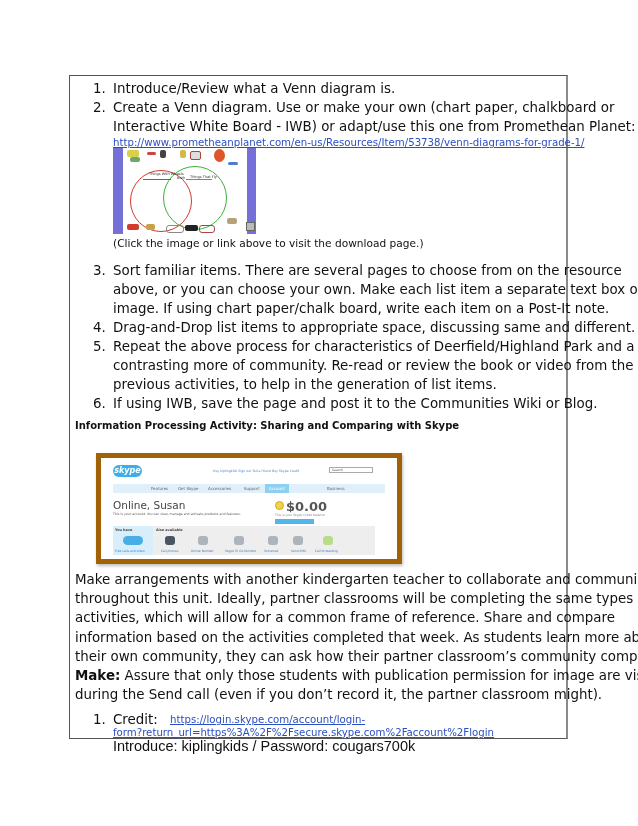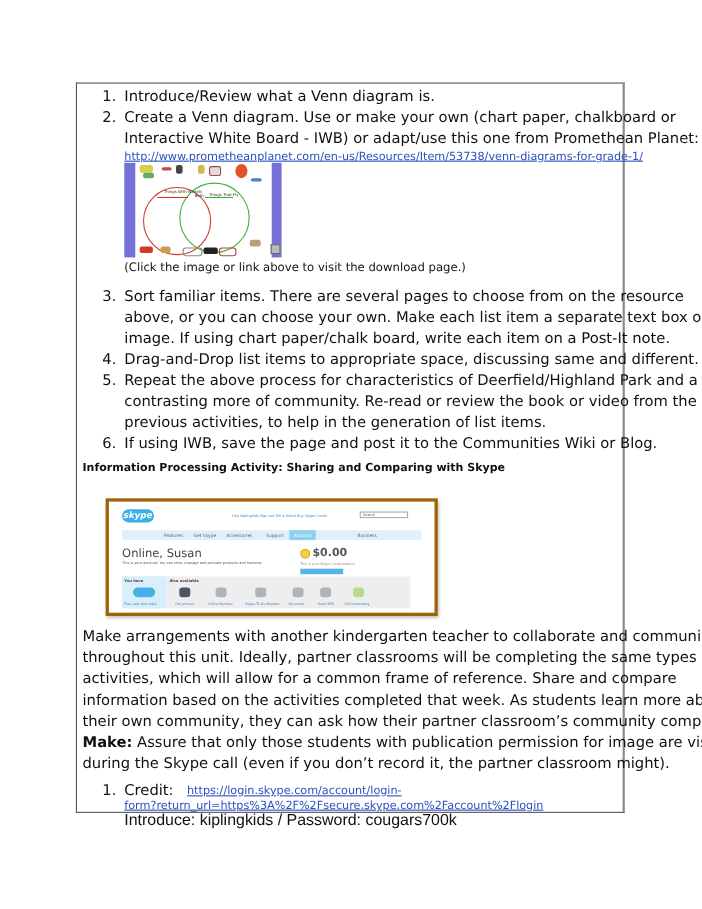--- a/index.html
+++ b/index.html
@@ -22,33 +22,33 @@
   .venn .trash { position: absolute; right: 1px; bottom: 3px; width: 7px; height: 7px; background: #bbb; border: 1px solid #666; }
   .venn .c1 { position: absolute; left: 17px; top: 22px; width: 60px; height: 60px; border: 1.6px solid #d23a2c; border-radius: 50%; }
   .venn .c2 { position: absolute; left: 50px; top: 18px; width: 62px; height: 62px; border: 1.6px solid #3cb23c; border-radius: 50%; }
   .venn .lab { position: absolute; font-size: 3.5px; color: #333; }
   .venn .u1 { position: absolute; left: 30px; top: 31px; width: 28px; height: 1px; background: #d23a2c; }
   .venn .u2 { position: absolute; left: 73px; top: 31px; width: 26px; height: 1px; background: #3cb23c; }
   .clip { position: absolute; border-radius: 2px; }
 
   
   .skype { position: absolute; left: 96px; top: 453px; width: 296px; height: 101px; background: #fff;
-           border: 3px solid #a16207; box-shadow: 1px 2px 3px rgba(0,0,0,0.25); overflow: hidden; cursor: pointer;
+           border: 5px solid #a16207; box-shadow: 1px 2px 3px rgba(0,0,0,0.25); overflow: hidden; cursor: pointer;
            font-family: "DejaVu Sans", sans-serif; }
   .sk-logo { position: absolute; left: 12px; top: 7px; width: 29px; height: 12px; background: #3ab0e6; border-radius: 6px;
              color: #fff; font-size: 8px; font-weight: bold; text-align: center; line-height: 12px; font-style: italic; }
   .sk-toplinks { position: absolute; left: 112px; top: 11px; font-size: 3.2px; color: #4a8acb; white-space: nowrap; }
   .sk-search { position: absolute; left: 228px; top: 9px; width: 44px; height: 6px; border: 1px solid #aaa; font-size: 3.2px; color: #555; padding-left: 2px; box-sizing: border-box; line-height: 4px; }
   .sk-nav { position: absolute; left: 12px; top: 26px; width: 272px; height: 9px; background: #dff0fb; }
   .sk-nav span { position: absolute; top: 2px; font-size: 4px; color: #666; white-space: nowrap; }
   .sk-nav .active { background: #8dd0f2; color: #fff; padding: 0 4px; top: 0; height: 9px; line-height: 9px; }
   .sk-welcome { position: absolute; left: 12px; top: 41px; font-size: 10.5px; color: #444; white-space: nowrap; }
   .sk-sub { position: absolute; left: 12px; top: 54px; font-size: 3.2px; color: #555; white-space: nowrap; }
   .sk-coin { position: absolute; left: 174px; top: 43px; width: 9px; height: 9px; border-radius: 50%; background: #f3d147; border: 1px solid #d6a91a; box-sizing: border-box; }
-  .sk-bal { position: absolute; left: 185px; top: 41px; font-size: 10px; font-weight: bold; color: #555; }
+  .sk-bal { position: absolute; left: 185px; top: 41px; font-size: 13px; font-weight: bold; color: #555; }
   .sk-baltext { position: absolute; left: 174px; top: 55px; font-size: 3px; color: #888; white-space: nowrap; }
   .sk-buy { position: absolute; left: 174px; top: 61px; width: 39px; height: 5px; background: #52b6e8; }
   .sk-panel { position: absolute; left: 12px; top: 68px; width: 262px; height: 29px; background: #eeeeee; }
   .sk-youhave { position: absolute; left: 12px; top: 68px; width: 40px; height: 29px; background: #d8eefb; }
   .sk-phead { position: absolute; top: 70px; font-size: 3.4px; font-weight: bold; color: #444; white-space: nowrap; }
   .sk-icon { position: absolute; top: 78px; width: 10px; height: 9px; border-radius: 3px; background: #aeb4bb; }
   .sk-ilabel { position: absolute; top: 91px; font-size: 3px; color: #3a7fc4; white-space: nowrap; }
 </style>
 </head>
 <body>
@@ -146,19 +146,19 @@
   <div class="sk-ilabel" style="left:190px">Send SMS</div>
   <div class="sk-ilabel" style="left:214px">Call forwarding</div>
 </div>
 
 <div class="para" style="left:75px;top:570px">Make arrangements with another kindergarten teacher to collaborate and communicate</div>
 <div class="para" style="left:75px;top:589px">throughout this unit. Ideally, partner classrooms will be completing the same types of</div>
 <div class="para" style="left:75px;top:608px">activities, which will allow for a common frame of reference. Share and compare</div>
 <div class="para" style="left:75px;top:628px">information based on the activities completed that week. As students learn more about</div>
 <div class="para" style="left:75px;top:647px">their own community, they can ask how their partner classroom’s community compares.</div>
 <div class="para" style="left:75px;top:666px"><b>Make:</b><span> Assure that only those students with publication permission for image are visible</span></div>
-<div class="para" style="left:75px;top:685px">during the Skype call (even if you don’t record it, the partner classroom might).</div>
+<div class="para" style="left:75px;top:685px">during the Send call (even if you don’t record it, the partner classroom might).</div>
 
 <div class="num" style="left:93px;top:710px">1.</div>
 <div class="txt" style="left:113px;top:710px">Credit: </div>
 <a class="lnk" style="left:170px;top:713px">https://login.skype.com/account/login-</a>
 <a class="lnk" style="left:113px;top:726px">form?return_url=https%3A%2F%2Fsecure.skype.com%2Faccount%2Flogin</a>
 <div class="txt cred" style="left:113px;top:738px;line-height:16px">Introduce: kiplingkids / Password: cougars700k</div>
 
 </body></html>

